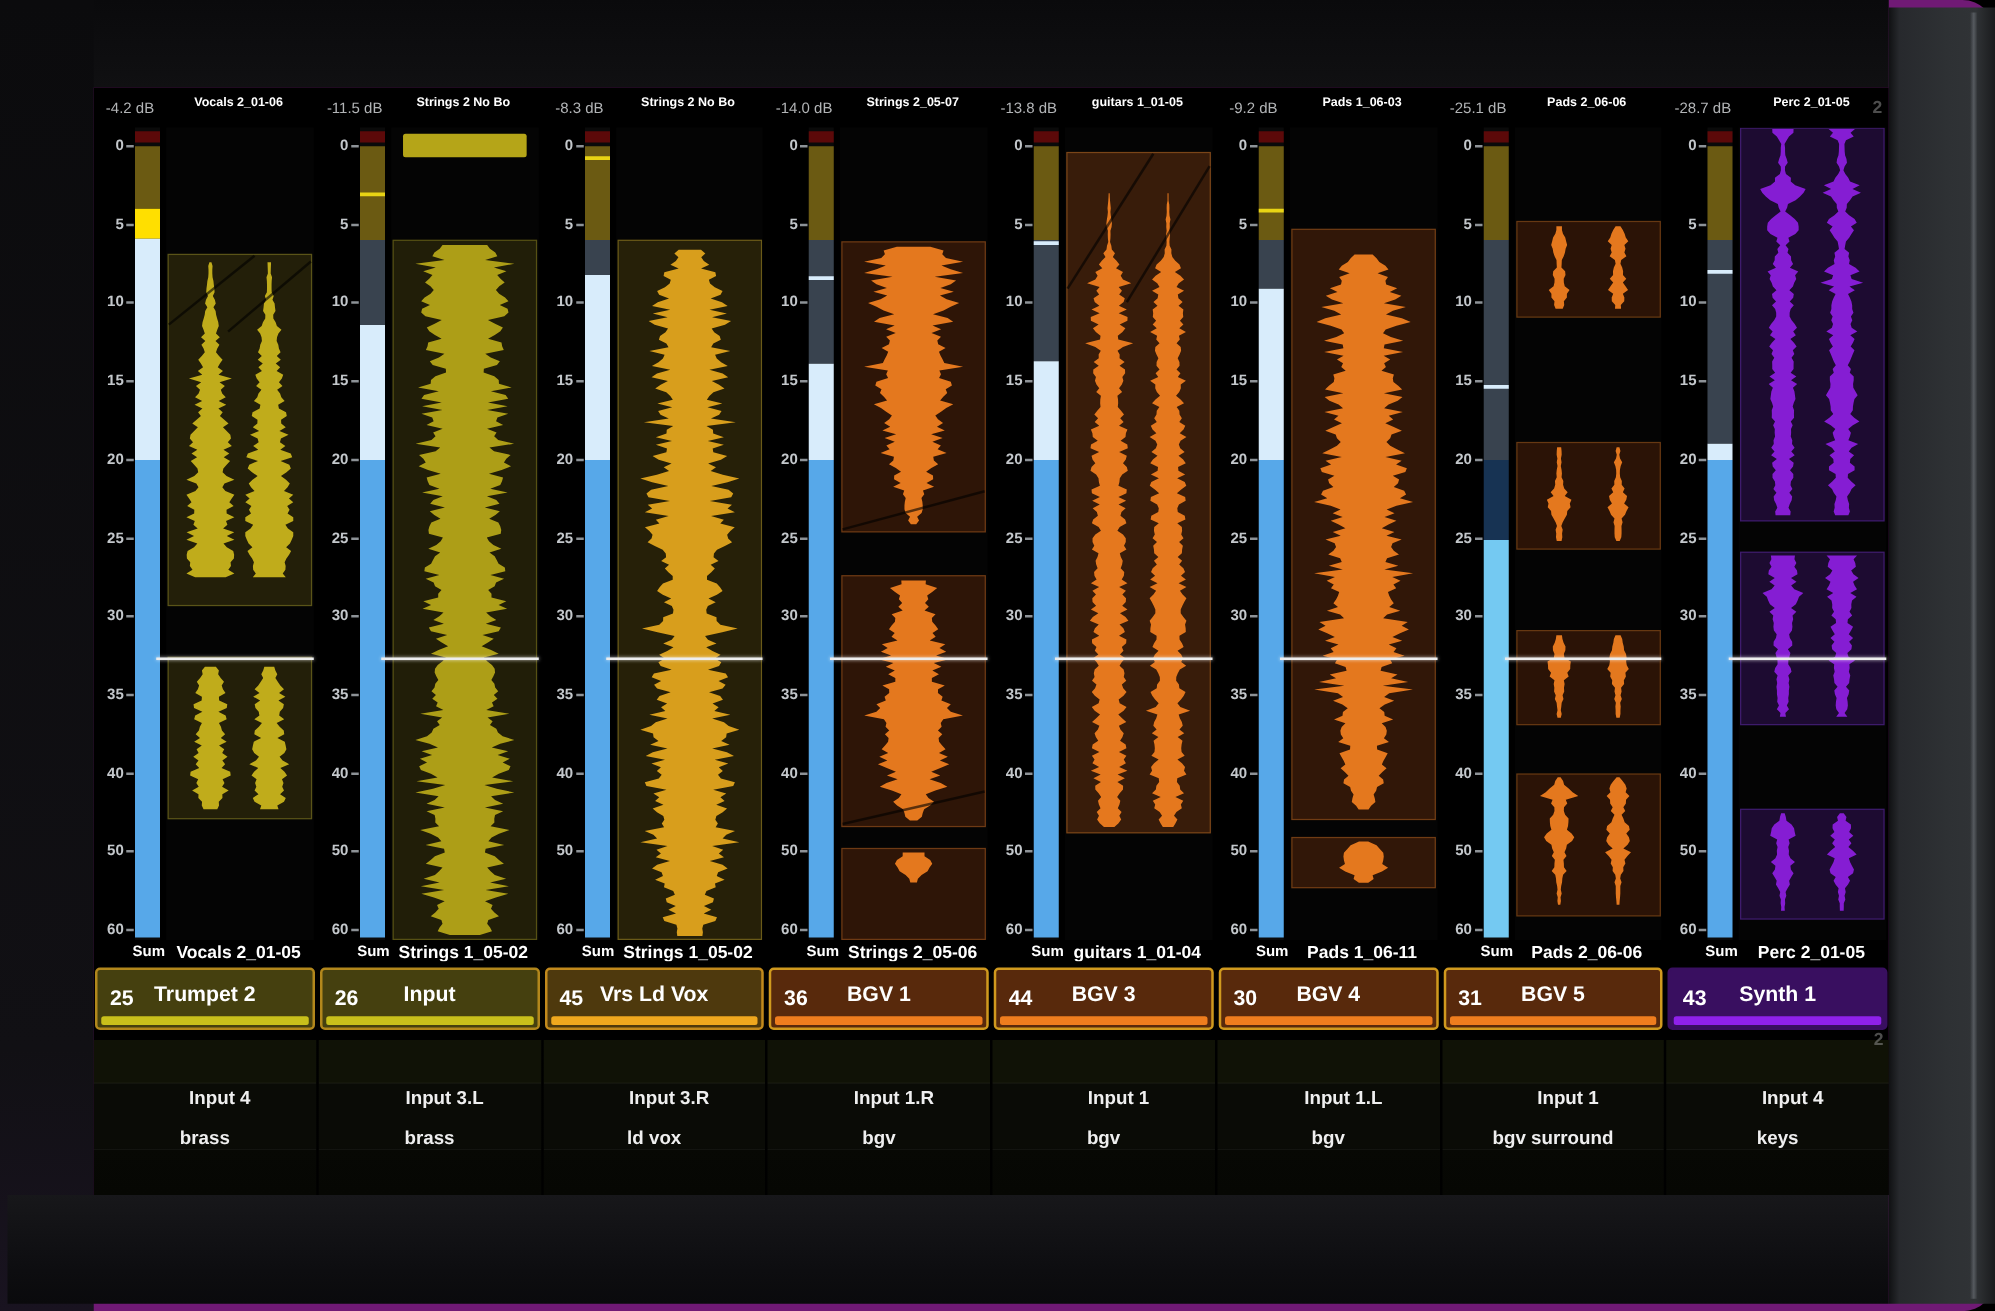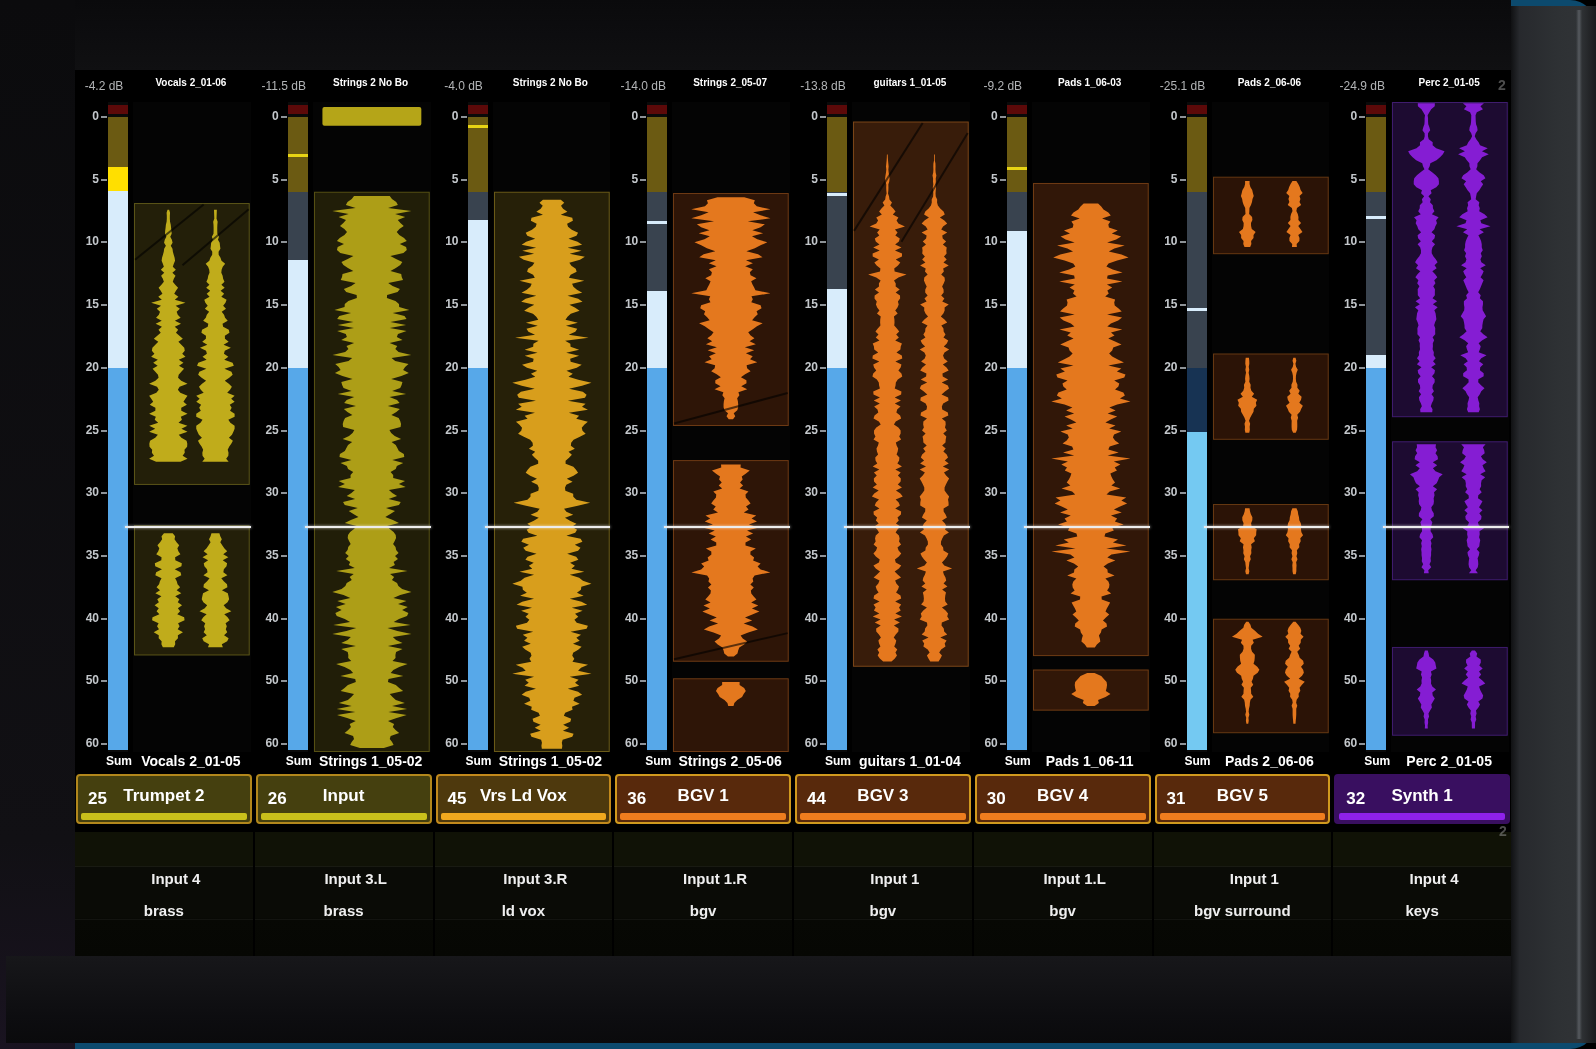--- a/index.html
+++ b/index.html
@@ -1,18 +1,18 @@
 <!DOCTYPE html>
 <html><head>
 <meta charset="utf-8">
 <style>
   html,body{margin:0;padding:0;background:#000;}
   body{width:1596px;height:1049px;position:relative;overflow:hidden;
        font-family:"Liberation Sans",sans-serif;-webkit-font-smoothing:antialiased;}
-  .monitor{position:absolute;inset:0;background:#0c4a6e;border-radius:26px;}
+  .monitor{position:absolute;inset:0;background:#701a75;border-radius:26px;}
   .bezel-right{position:absolute;left:1511px;top:6px;width:85px;height:1037px;
     background:linear-gradient(90deg,#101113 0,#27292d 10%,#2e3134 55%,#303336 82%,#1a1b1d 100%);}
   .bezel-edge{position:absolute;left:1576px;top:10px;width:6px;height:1029px;
     background:linear-gradient(90deg,rgba(90,94,99,0),#565a5f 50%,rgba(60,62,66,0));}
   .bezel-bottom{position:absolute;left:6px;top:956px;width:1505px;height:87px;
     background:linear-gradient(180deg,#17171a 0,#0d0d10 70%,#0a0a0c 100%);}
   .bezel-top{position:absolute;left:6px;top:0;width:1505px;height:70px;
     background:linear-gradient(180deg,#0a0a0c 0,#101012 100%);}
   .bezel-left{position:absolute;left:0;top:0;width:75px;height:1049px;
     background:linear-gradient(180deg,#0b0b0d 0,#111014 80%,#191320 100%);}
@@ -186,21 +186,21 @@
       <div class="label-name">Input</div>
       <div class="label-stripe" style="background: rgb(201, 192, 27);"></div>
     </div>
     <div class="input-block">
       <div class="input-line input-name">Input 3.L</div>
       <div class="input-line input-group">brass</div>
     </div>
   </div>
       <div class="strip">
     <div class="strip-header">
-      <div class="peak-db">-4.0 dB</div>
+      <div class="peak-db">-8.3 dB</div>
       <div class="top-name">Strings 2 No Bo</div>
     </div>
     <div class="meter-row">
       <div class="meter-scale">
             <div class="tick-num" style="top: 7px;">0</div>
             <div class="tick-dash" style="top: 14px;"></div>
             <div class="tick-num" style="top: 69.7px;">5</div>
             <div class="tick-dash" style="top: 76.7px;"></div>
             <div class="tick-num" style="top: 132.4px;">10</div>
             <div class="tick-dash" style="top: 139.4px;"></div>
@@ -507,21 +507,21 @@
       <div class="label-name">BGV 5</div>
       <div class="label-stripe" style="background: rgb(239, 125, 30);"></div>
     </div>
     <div class="input-block">
       <div class="input-line input-name">Input 1</div>
       <div class="input-line input-group">bgv surround</div>
     </div>
   </div>
       <div class="strip">
     <div class="strip-header">
-      <div class="peak-db">-24.9 dB</div>
+      <div class="peak-db">-28.7 dB</div>
       <div class="top-name">Perc 2_01-05</div>
     </div>
     <div class="meter-row">
       <div class="meter-scale">
             <div class="tick-num" style="top: 7px;">0</div>
             <div class="tick-dash" style="top: 14px;"></div>
             <div class="tick-num" style="top: 69.7px;">5</div>
             <div class="tick-dash" style="top: 76.7px;"></div>
             <div class="tick-num" style="top: 132.4px;">10</div>
             <div class="tick-dash" style="top: 139.4px;"></div>
@@ -563,21 +563,21 @@
               <path d="M82.7,548.6L84.9,551.6L84.2,554.6L88.4,557.6L88.5,560.6L87.0,563.6L90.3,566.6L86.7,569.6L88.8,572.6L86.4,575.6L90.0,578.6L92.9,581.6L86.8,584.6L87.7,587.6L89.2,590.6L90.8,593.6L90.1,596.6L86.0,599.6L87.7,602.6L86.1,605.6L83.7,608.6L84.3,611.6L83.4,614.6L84.0,617.6L82.8,620.6L82.8,623.6L82.7,626.6L79.7,626.6L79.6,623.6L79.6,620.6L78.4,617.6L79.0,614.6L78.1,611.6L78.7,608.6L76.3,605.6L74.7,602.6L76.4,599.6L72.3,596.6L71.6,593.6L73.2,590.6L74.7,587.6L75.6,584.6L69.5,581.6L72.4,578.6L76.0,575.6L73.6,572.6L75.7,569.6L72.1,566.6L75.4,563.6L73.9,560.6L74.0,557.6L78.2,554.6L77.5,551.6L79.7,548.6Z" fill="#8b1fdc" fill-opacity="0.95"></path>
             </svg>
           </div>
       <div class="playhead" style="top: 424.058px; background: rgb(237, 237, 237);"></div>
     </div>
     <div class="strip-footer">
       <div class="sum">Sum</div>
       <div class="bottom-name">Perc 2_01-05</div>
     </div>
     <div class="label-strip" style="background: rgb(57, 15, 96); border-color: rgb(57, 15, 96);">
-      <div class="label-num">32</div>
+      <div class="label-num">43</div>
       <div class="label-name">Synth 1</div>
       <div class="label-stripe" style="background: rgb(143, 33, 234);"></div>
     </div>
     <div class="input-block">
       <div class="input-line input-name">Input 4</div>
       <div class="input-line input-group">keys</div>
     </div>
   </div>
     </div>
   <span class="edge-frag" style="left:1498px;top:77px;">2</span>

